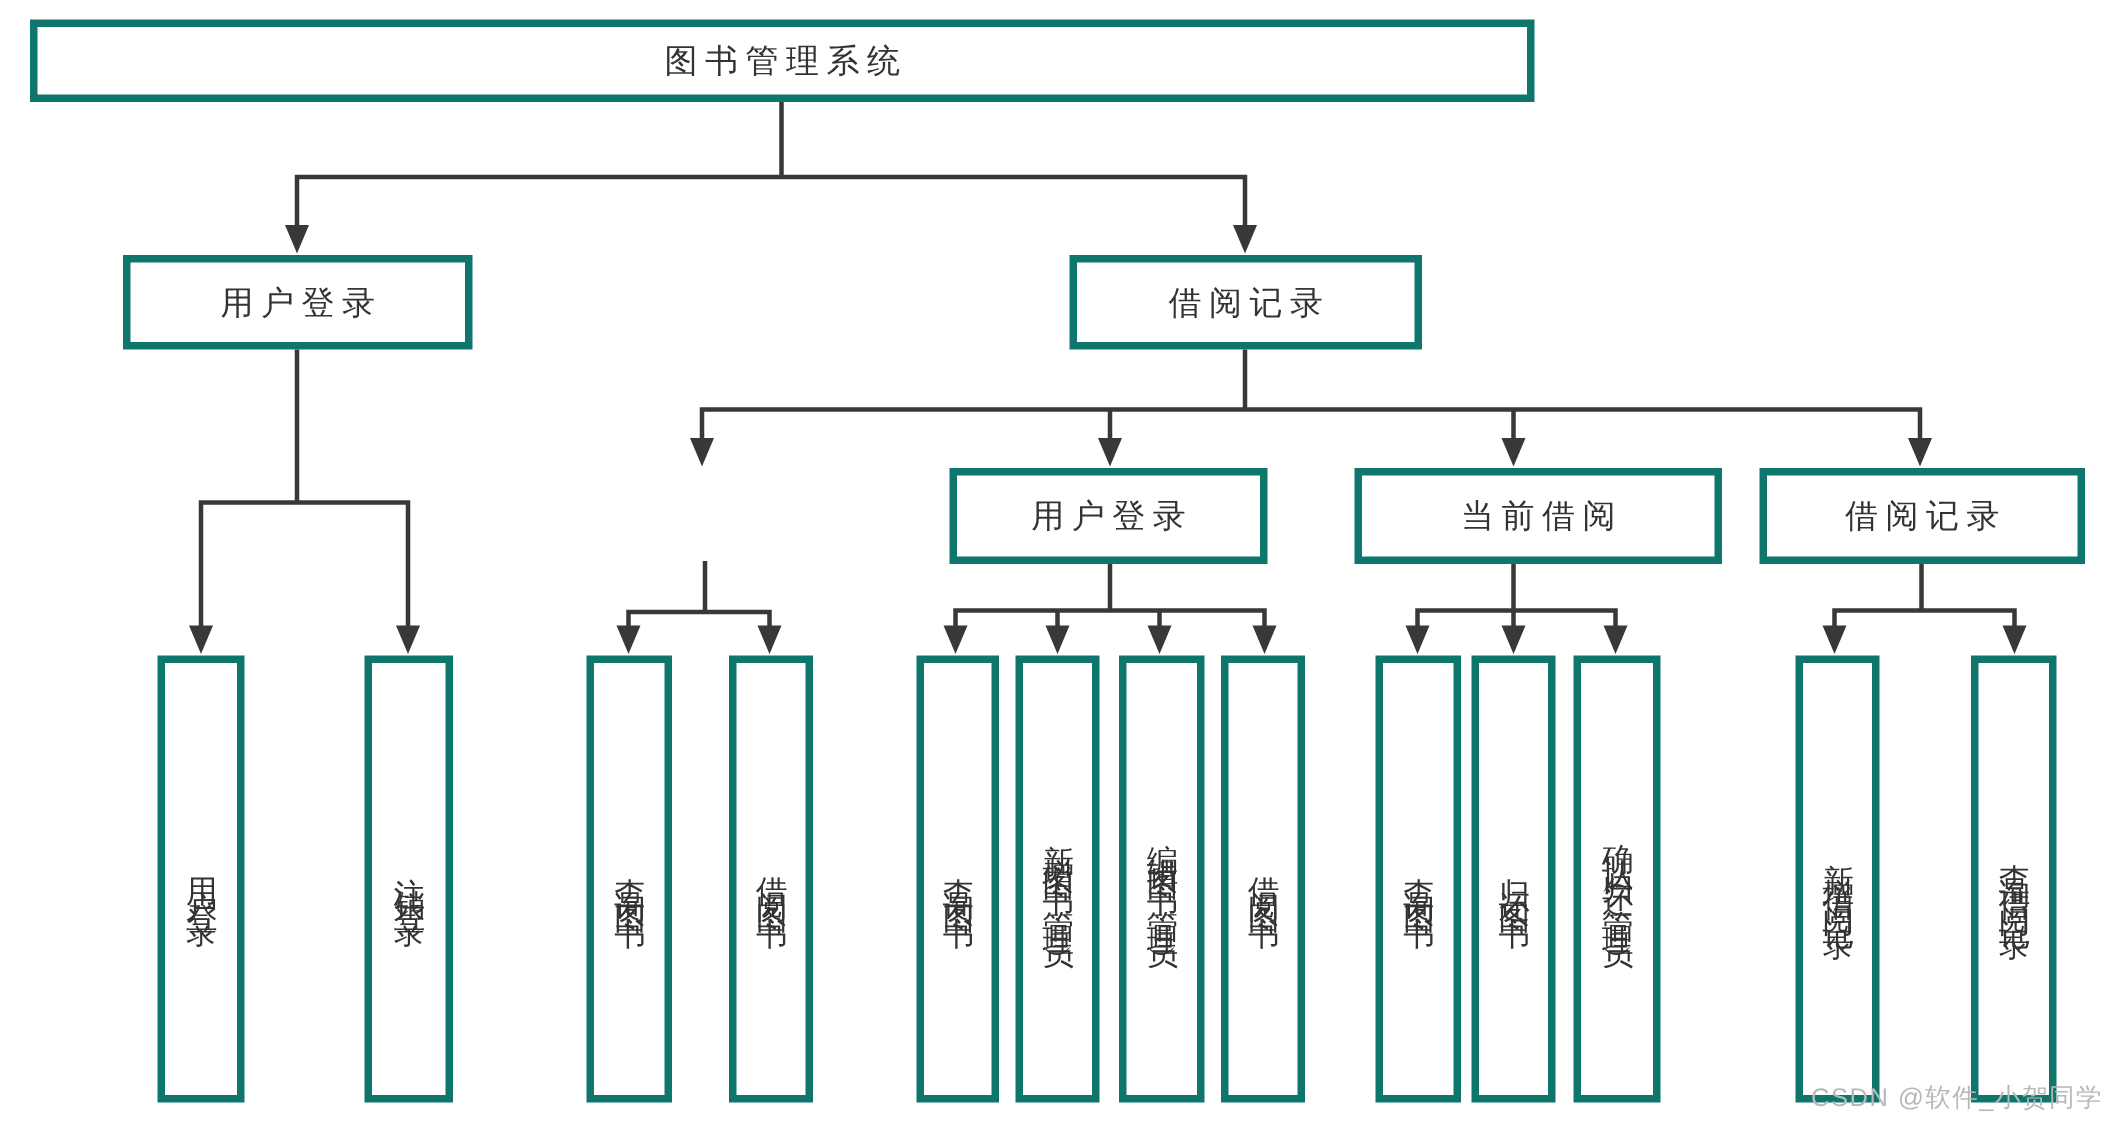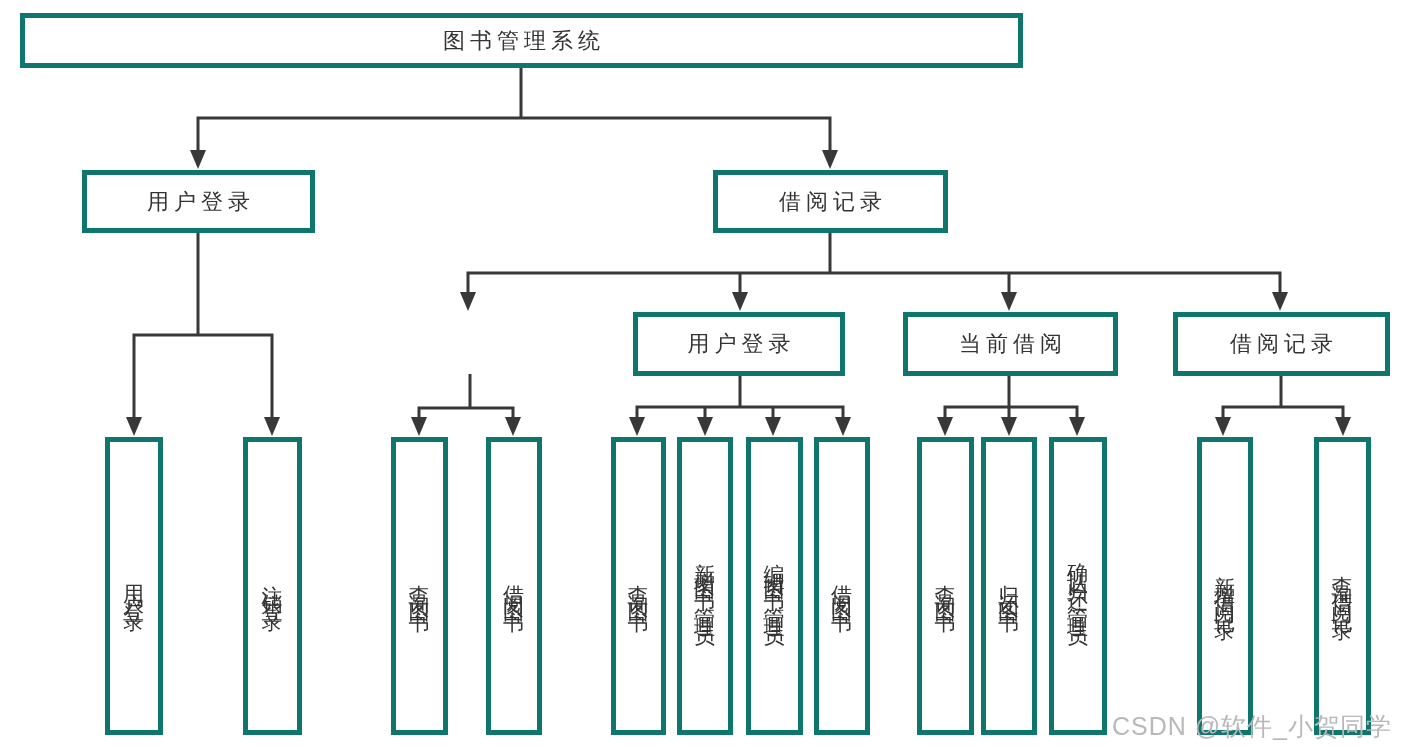--- a/index.html
+++ b/index.html
@@ -42,23 +42,23 @@
   .leaf .vlabel {
     writing-mode: vertical-rl;
     text-orientation: mixed;
     font-size: 21px;
     line-height: 1.1;
     letter-spacing: 9px;
     white-space: nowrap;
   }
   .watermark {
     position: absolute;
-    right: 13px;
+    right: 3px;
     bottom: 4px;
-    font-size: 25px;
+    font-size: 17px;
     letter-spacing: 1px;
     color: #b8b8b8;
     z-index: 5;
     white-space: nowrap;
   }
 </style>
 </head>
 <body>
 
 <div class="canvas">
@@ -113,21 +113,21 @@
   <div class="box" style="left:82px; top:170px; width:233px; height:63px;">
     <span class="hlabel">用户登录</span>
   </div>
   <div class="box" style="left:713px; top:170px; width:235px; height:63px;">
     <span class="hlabel">借阅记录</span>
   </div>
 
   <div class="box" style="left:633px; top:312px; width:212px; height:64px;">
     <span class="hlabel">用户登录</span>
   </div>
-  <div class="box" style="left:903px; top:312px; width:215px; height:64px;">
+  <div class="box" style="left:903px; top:312px; width:245px; height:64px;">
     <span class="hlabel">当前借阅</span>
   </div>
   <div class="box" style="left:1173px; top:312px; width:217px; height:64px;">
     <span class="hlabel">借阅记录</span>
   </div>
 
   <div class="box leaf" style="left:105px; top:437px; width:58px; height:298px;">
     <span class="vlabel">用户登录</span>
   </div>
   <div class="box leaf" style="left:243px; top:437px; width:59px; height:298px;">

